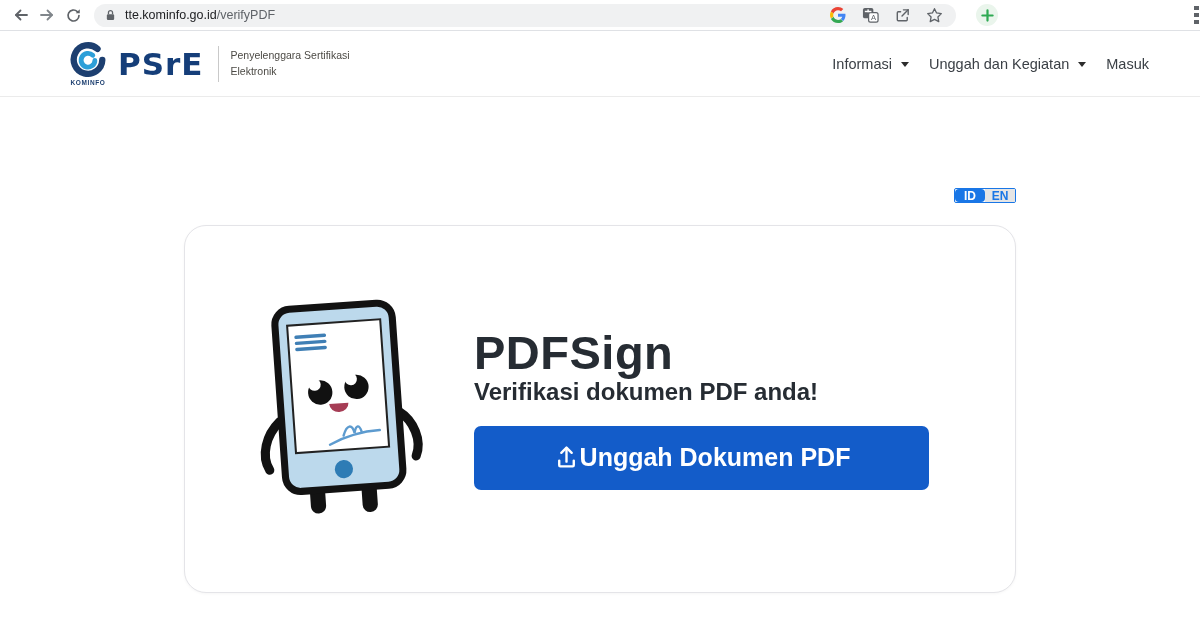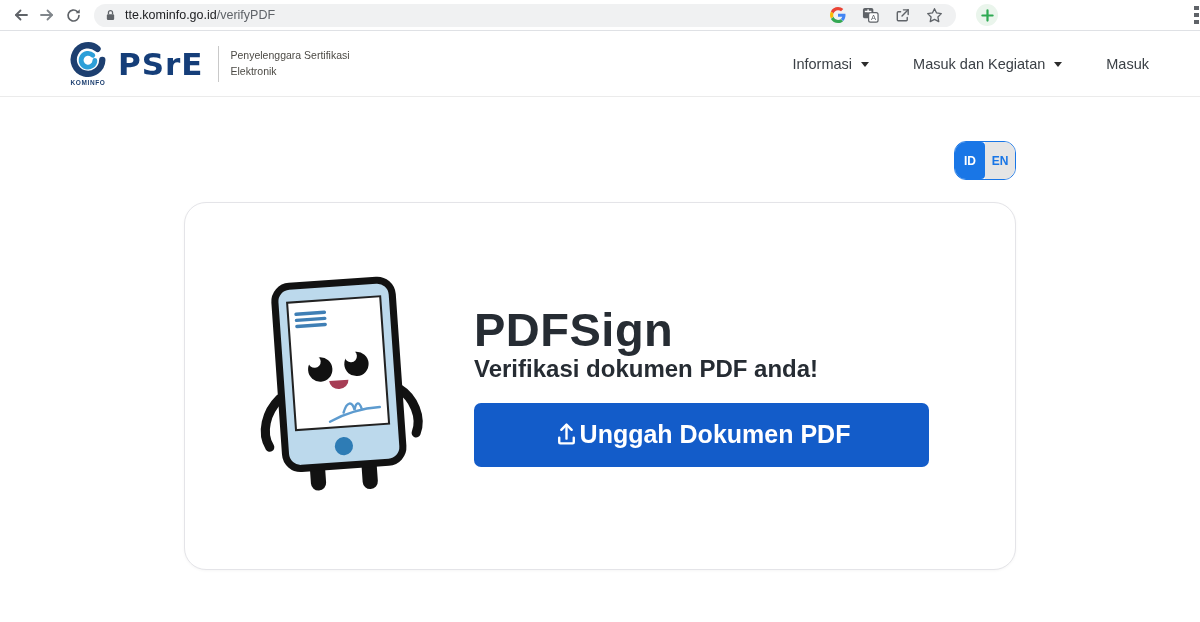--- a/index.html
+++ b/index.html
@@ -30,31 +30,31 @@
   .logo-group { display: flex; align-items: center; justify-content: flex-end; }
   .kominfo { display: flex; flex-direction: column; align-items: center; }
   .kominfo-caption { font-size: 6.5px; font-weight: bold; color: #1d3f70; letter-spacing: .6px; margin-top: 1px; }
   .wordmark { font-size: 31px; font-weight: bold; color: #153e79; letter-spacing: 1px; margin-left: 12px;
     font-family: "DejaVu Sans", sans-serif; }
   .logo-divider { width: 1px; height: 36px; background: #c9c9c9; margin: 0 12px 0 14px; }
   .tagline { font-size: 10.5px; color: #4c4a45; font-weight: normal; line-height: 1.5; }
 
   .main-nav { margin-left: auto; display: flex; align-items: center; }
   .nav-item { display: flex; align-items: center; font-size: 14.5px; color: #3b4046; cursor: pointer;
-    margin-left: 44px; white-space: nowrap; text-align: right; }
+    margin-left: 20px; white-space: nowrap; text-align: right; }
   .caret { width: 0; height: 0; border-left: 4.5px solid transparent; border-right: 4.5px solid transparent;
     border-top: 5px solid #2c2c2c; margin-left: 9px; margin-top: 2px; }
   .cta-pill { margin-left: 24px; background: #1878d0; color: #fff; border: none; border-radius: 16px;
     height: 30px; padding: 0 17px; font-size: 14px; display: flex; align-items: center; gap: 7px;
     cursor: pointer; font-family: inherit; }
 
   
   .content { background: #fff; }
   .toggle-row { width: 832px; margin: 44px auto 0; display: flex; justify-content: flex-end; }
-  .lang-toggle { display: flex; border: 1.5px solid #1976e6; border-radius: 12px; overflow: hidden; height: 39px; }
+  .lang-toggle { display: flex; border: 1.5px solid #1976e6; border-radius: 2px; overflow: hidden; height: 15px; margin-top: 47px; }
   .lang-seg { width: 30px; display: flex; align-items: center; justify-content: center;
     font-size: 12px; font-weight: bold; cursor: pointer; }
   .lang-seg.active { background: #1976e6; color: #fff; border-radius: 4px; }
   .lang-seg.inactive { background: #e5e5e5; color: #1976e6; }
 
   .card { width: 832px; height: 368px; margin: 22px auto 0; background: #fff;
     border: 1px solid #e4e4e8; border-radius: 22px; box-shadow: 0 1px 3px rgba(0,0,0,.04);
     display: flex; align-items: center; padding-left: 56px; }
   .mascot-wrap { width: 195px; flex: 0 0 auto; }
   .hero-text { margin-left: 38px; width: 455px; }
@@ -156,21 +156,21 @@
       <span>Elektronik</span>
     </span>
   </div>
 
   <div class="main-nav">
     <div class="nav-item">
       <span>Informasi</span>
       <span class="caret"></span>
     </div>
     <div class="nav-item">
-      <span>Masuk dan Kegiatan</span>
+      <span>Unggah dan Kegiatan</span>
       <span class="caret"></span>
     </div>
     <div class="nav-item">
       <span>Masuk</span>
     </div>
   </div>
 </div>
 
 <div class="content">
   <div class="toggle-row">

